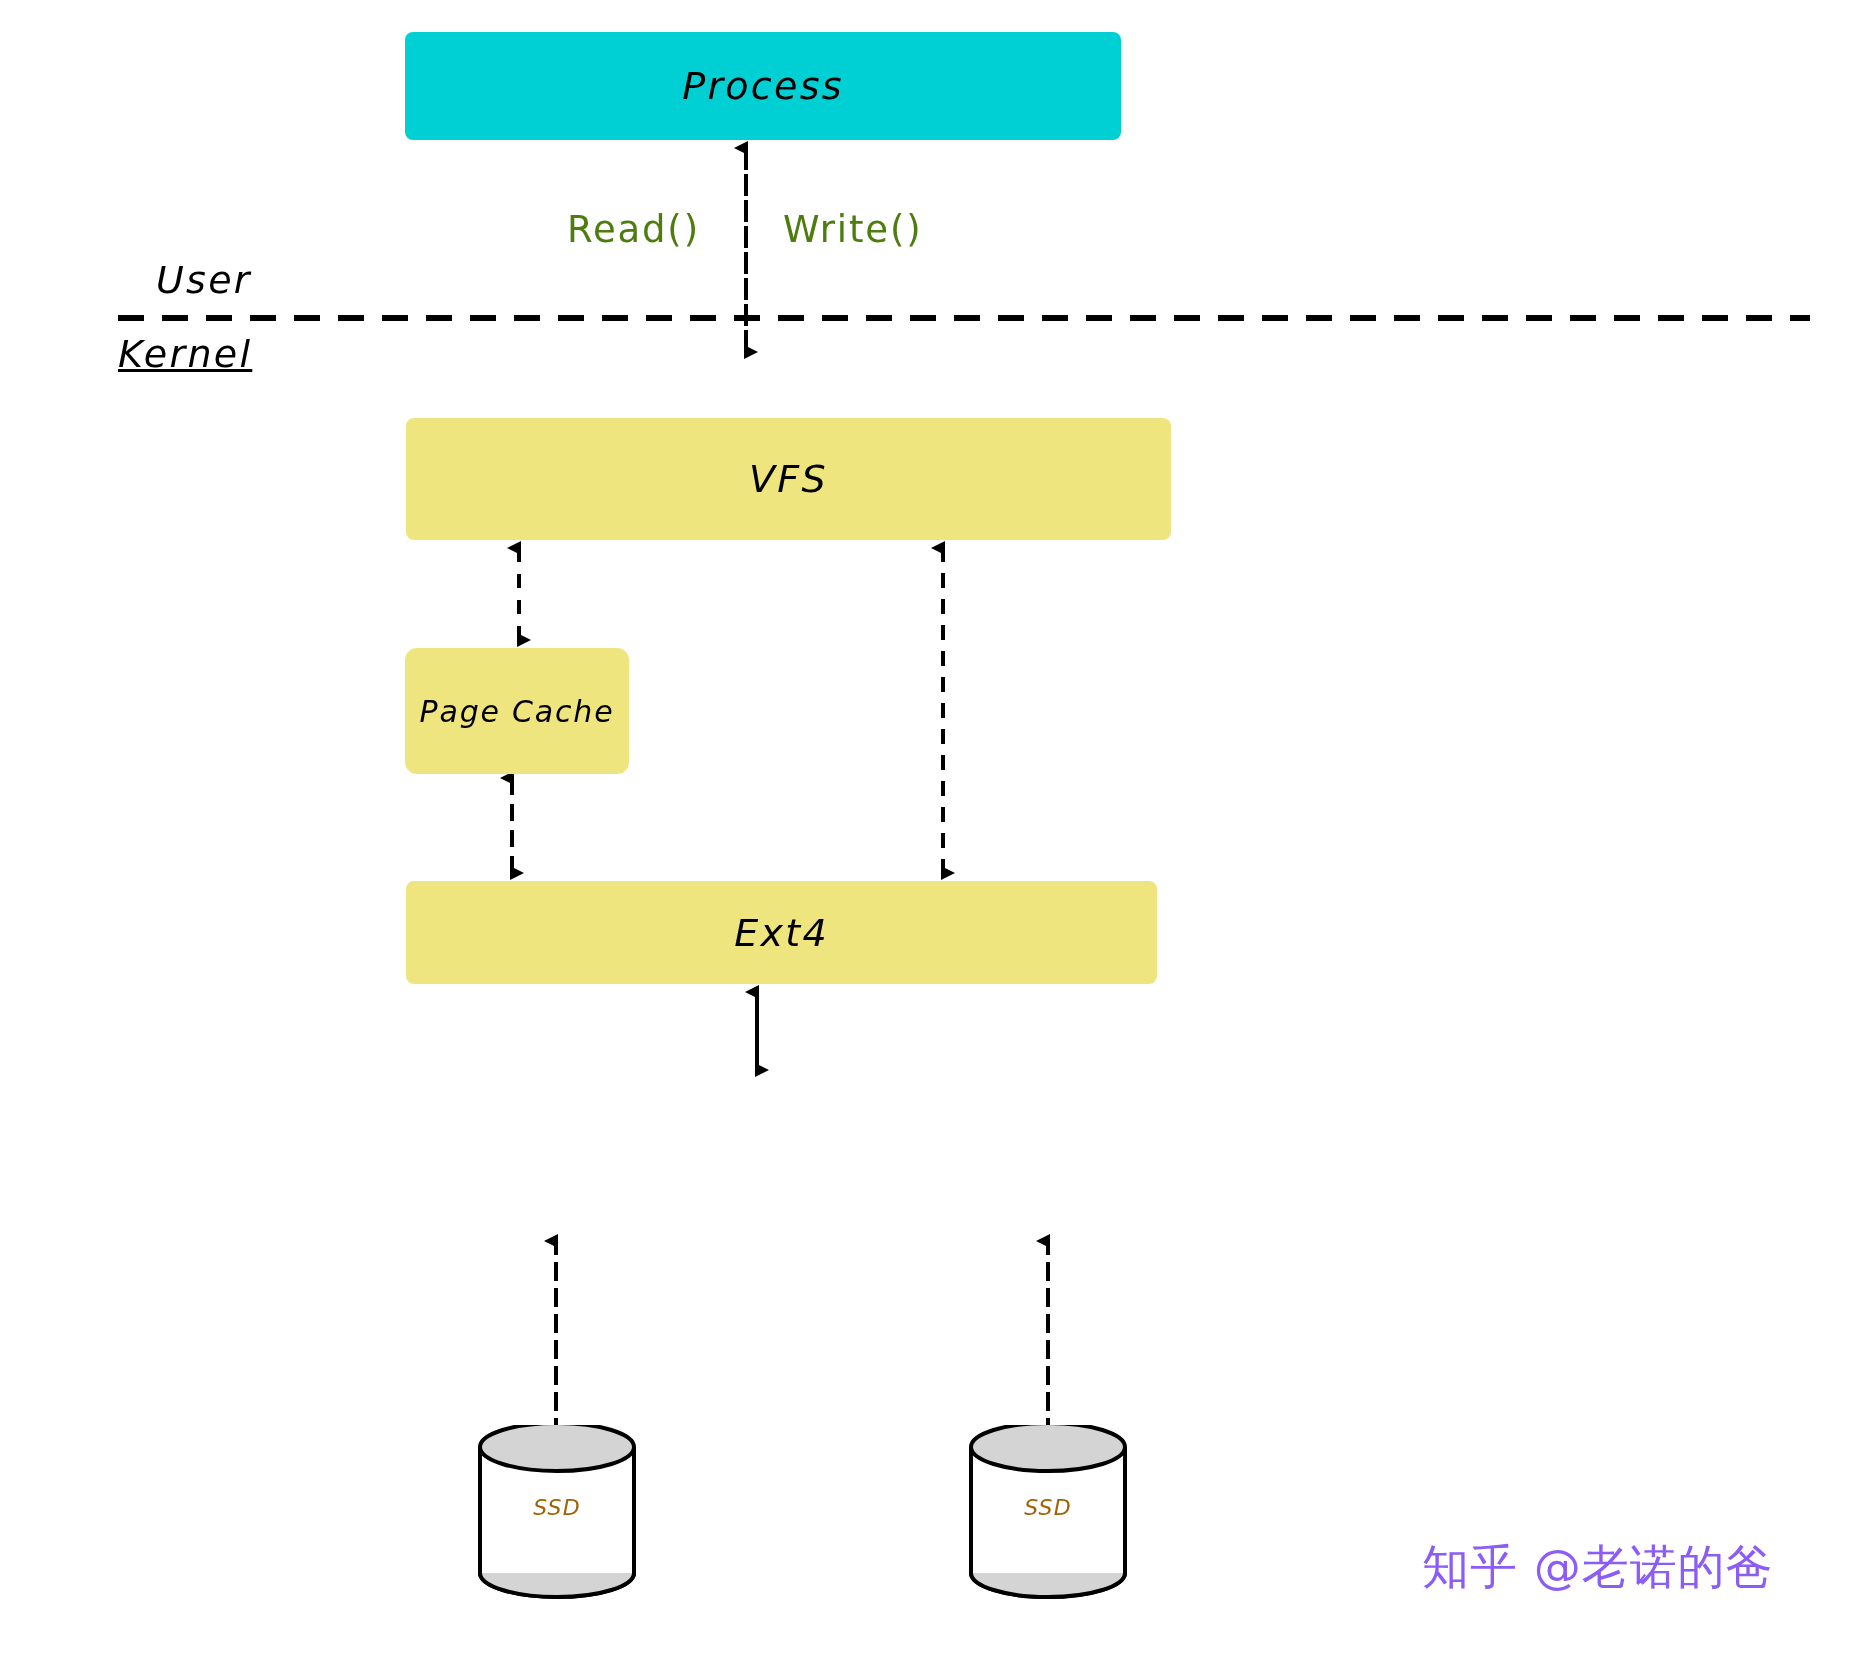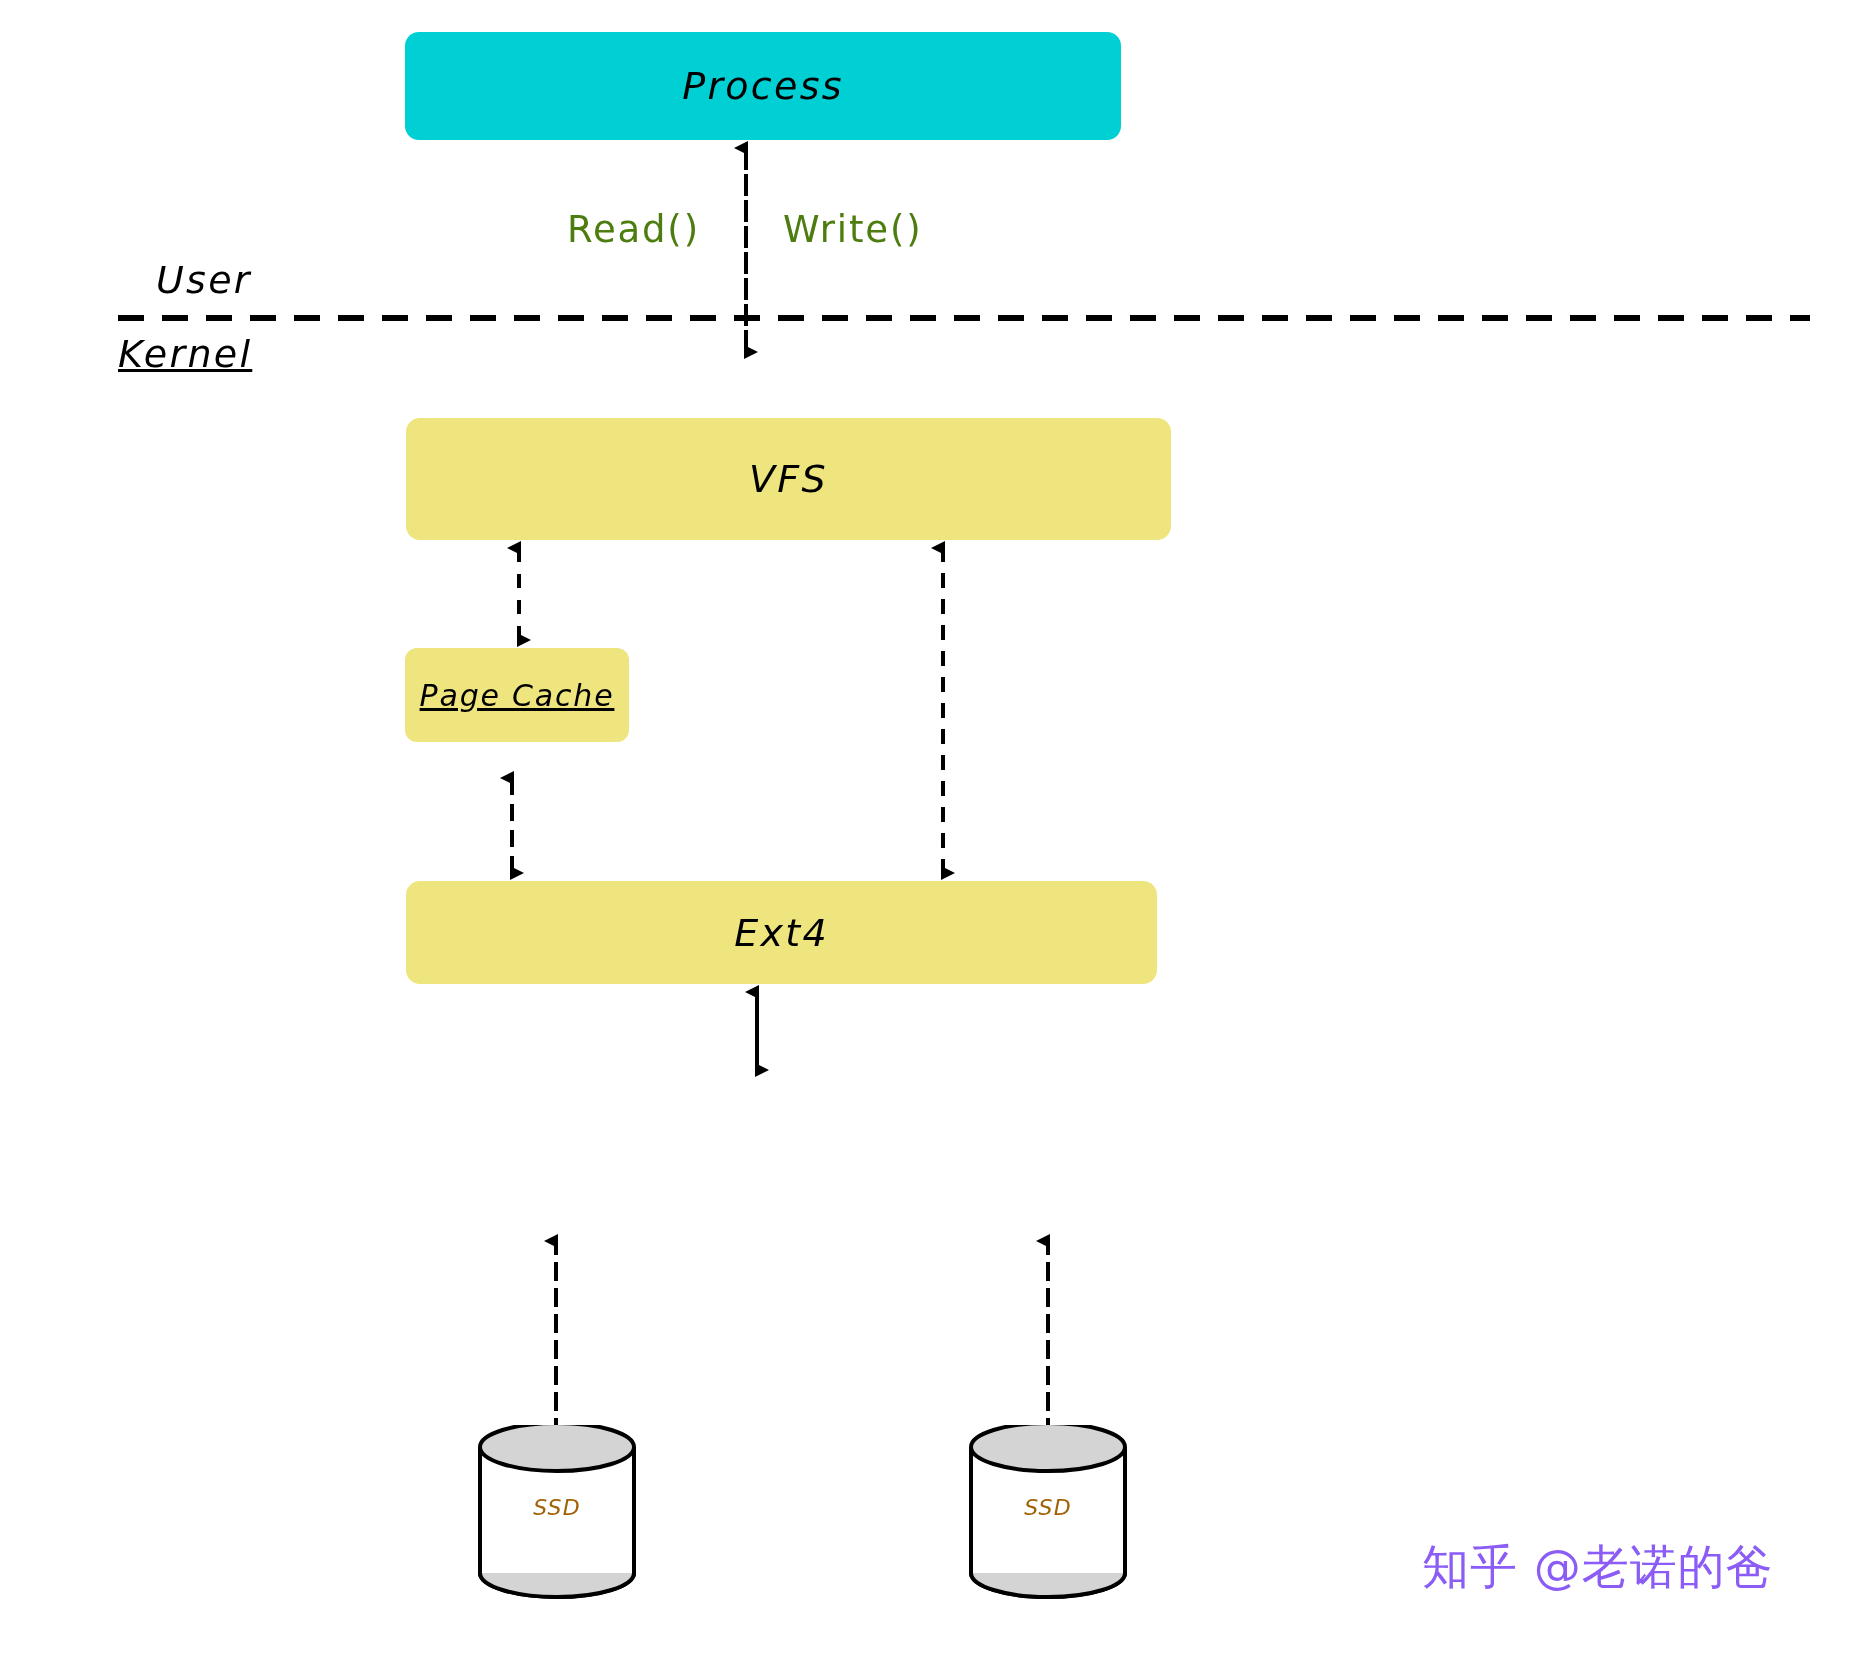--- a/index.html
+++ b/index.html
@@ -18,21 +18,21 @@
     overflow: hidden;
   }
 
   
   .box {
     position: absolute;
     box-sizing: border-box;
     display: flex;
     align-items: center;
     justify-content: center;
-    border-radius: 14px;
+    border-radius: 8px;
     font-style: italic;
     color: #000000;
     letter-spacing: 0.06em;
     white-space: pre;
   }
   .box-process {
     left: 405px;
     top: 32px;
     width: 716px;
     height: 108px;
@@ -44,25 +44,24 @@
     top: 418px;
     width: 765px;
     height: 122px;
     background: #efe57f;
     font-size: 38px;
   }
   .box-pagecache {
     left: 405px;
     top: 648px;
     width: 224px;
-    height: 94px;
+    height: 126px;
     background: #efe57f;
     font-size: 30px;
     border-radius: 12px;
-    text-decoration: underline;
   }
   .box-ext4 {
     left: 406px;
     top: 881px;
     width: 751px;
     height: 103px;
     background: #efe57f;
     font-size: 38px;
   }
   .box-blockio {

